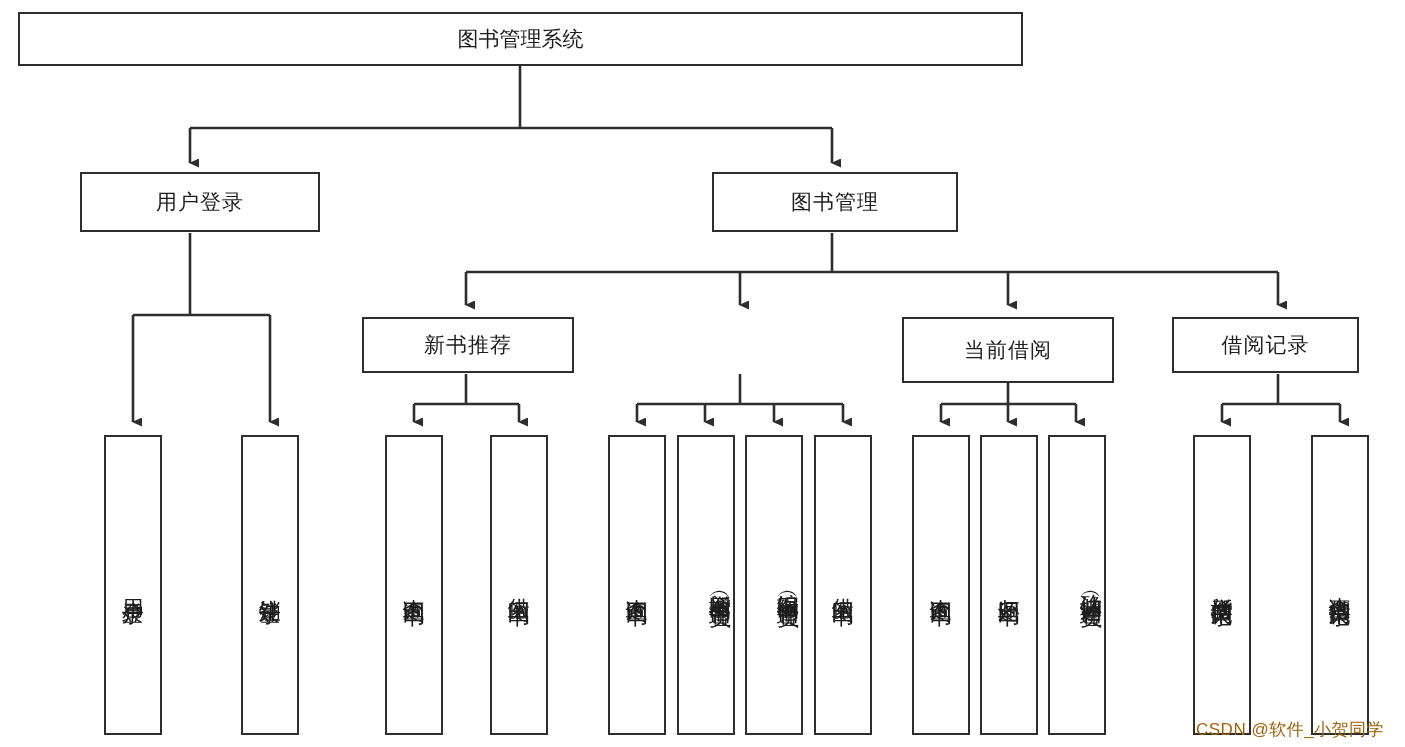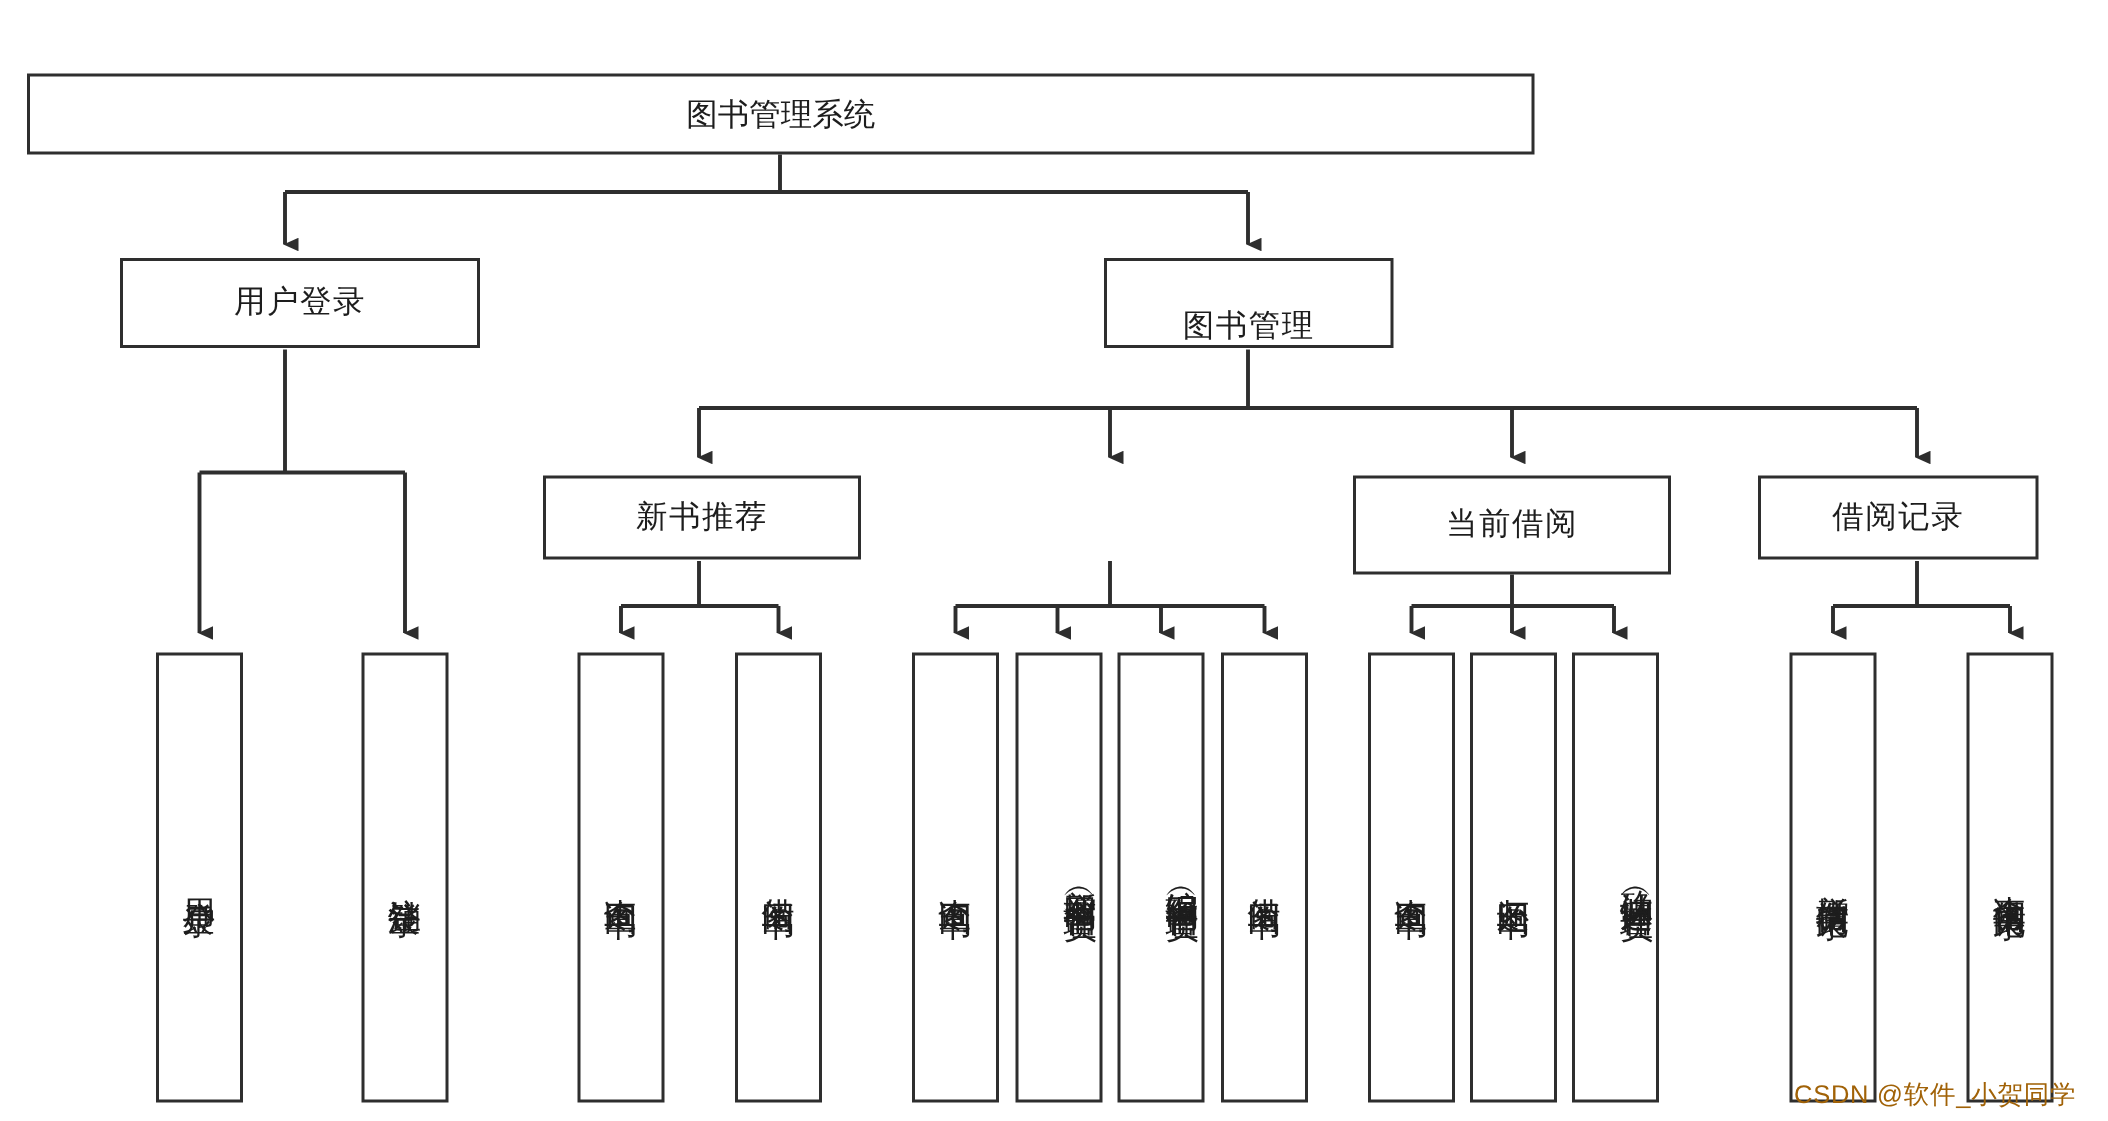--- a/index.html
+++ b/index.html
@@ -35,21 +35,20 @@
     justify-content: center;
     color: #1d1d1d;
   }
   .node.horiz {
     font-size: 21px;
     letter-spacing: 1px;
     line-height: 1.2;
   }
   .node.root {
     font-size: 21px;
-    margin-top: 37px;
   }
   .node.vert {
     writing-mode: vertical-rl;
     text-orientation: upright;
     font-size: 22px;
     line-height: 1.15;
     letter-spacing: 2px;
     padding: 4px 0;
   }
   .node.vert.topalign {
@@ -123,21 +122,21 @@
     </g>
   </svg>
 
   <div class="node root" style="left:18px; top:12px; width:1005px; height:54px;">
     <span class="label">图书管理系统</span>
   </div>
 
   <div class="node horiz" style="left:80px; top:172px; width:240px; height:60px;">
     <span class="label">用户登录</span>
   </div>
-  <div class="node horiz" style="left:736px; top:172px; width:193px; height:60px;align-items:flex-end;">
+  <div class="node horiz" style="left:712px; top:172px; width:246px; height:60px;">
     <span class="label">图书管理</span>
   </div>
 
   <div class="node horiz" style="left:362px; top:317px; width:212px; height:56px;">
     <span class="label">新书推荐</span>
   </div>
   <div class="node horiz" style="left:902px; top:317px; width:212px; height:66px;">
     <span class="label">当前借阅</span>
   </div>
   <div class="node horiz" style="left:1172px; top:317px; width:187px; height:56px;">

